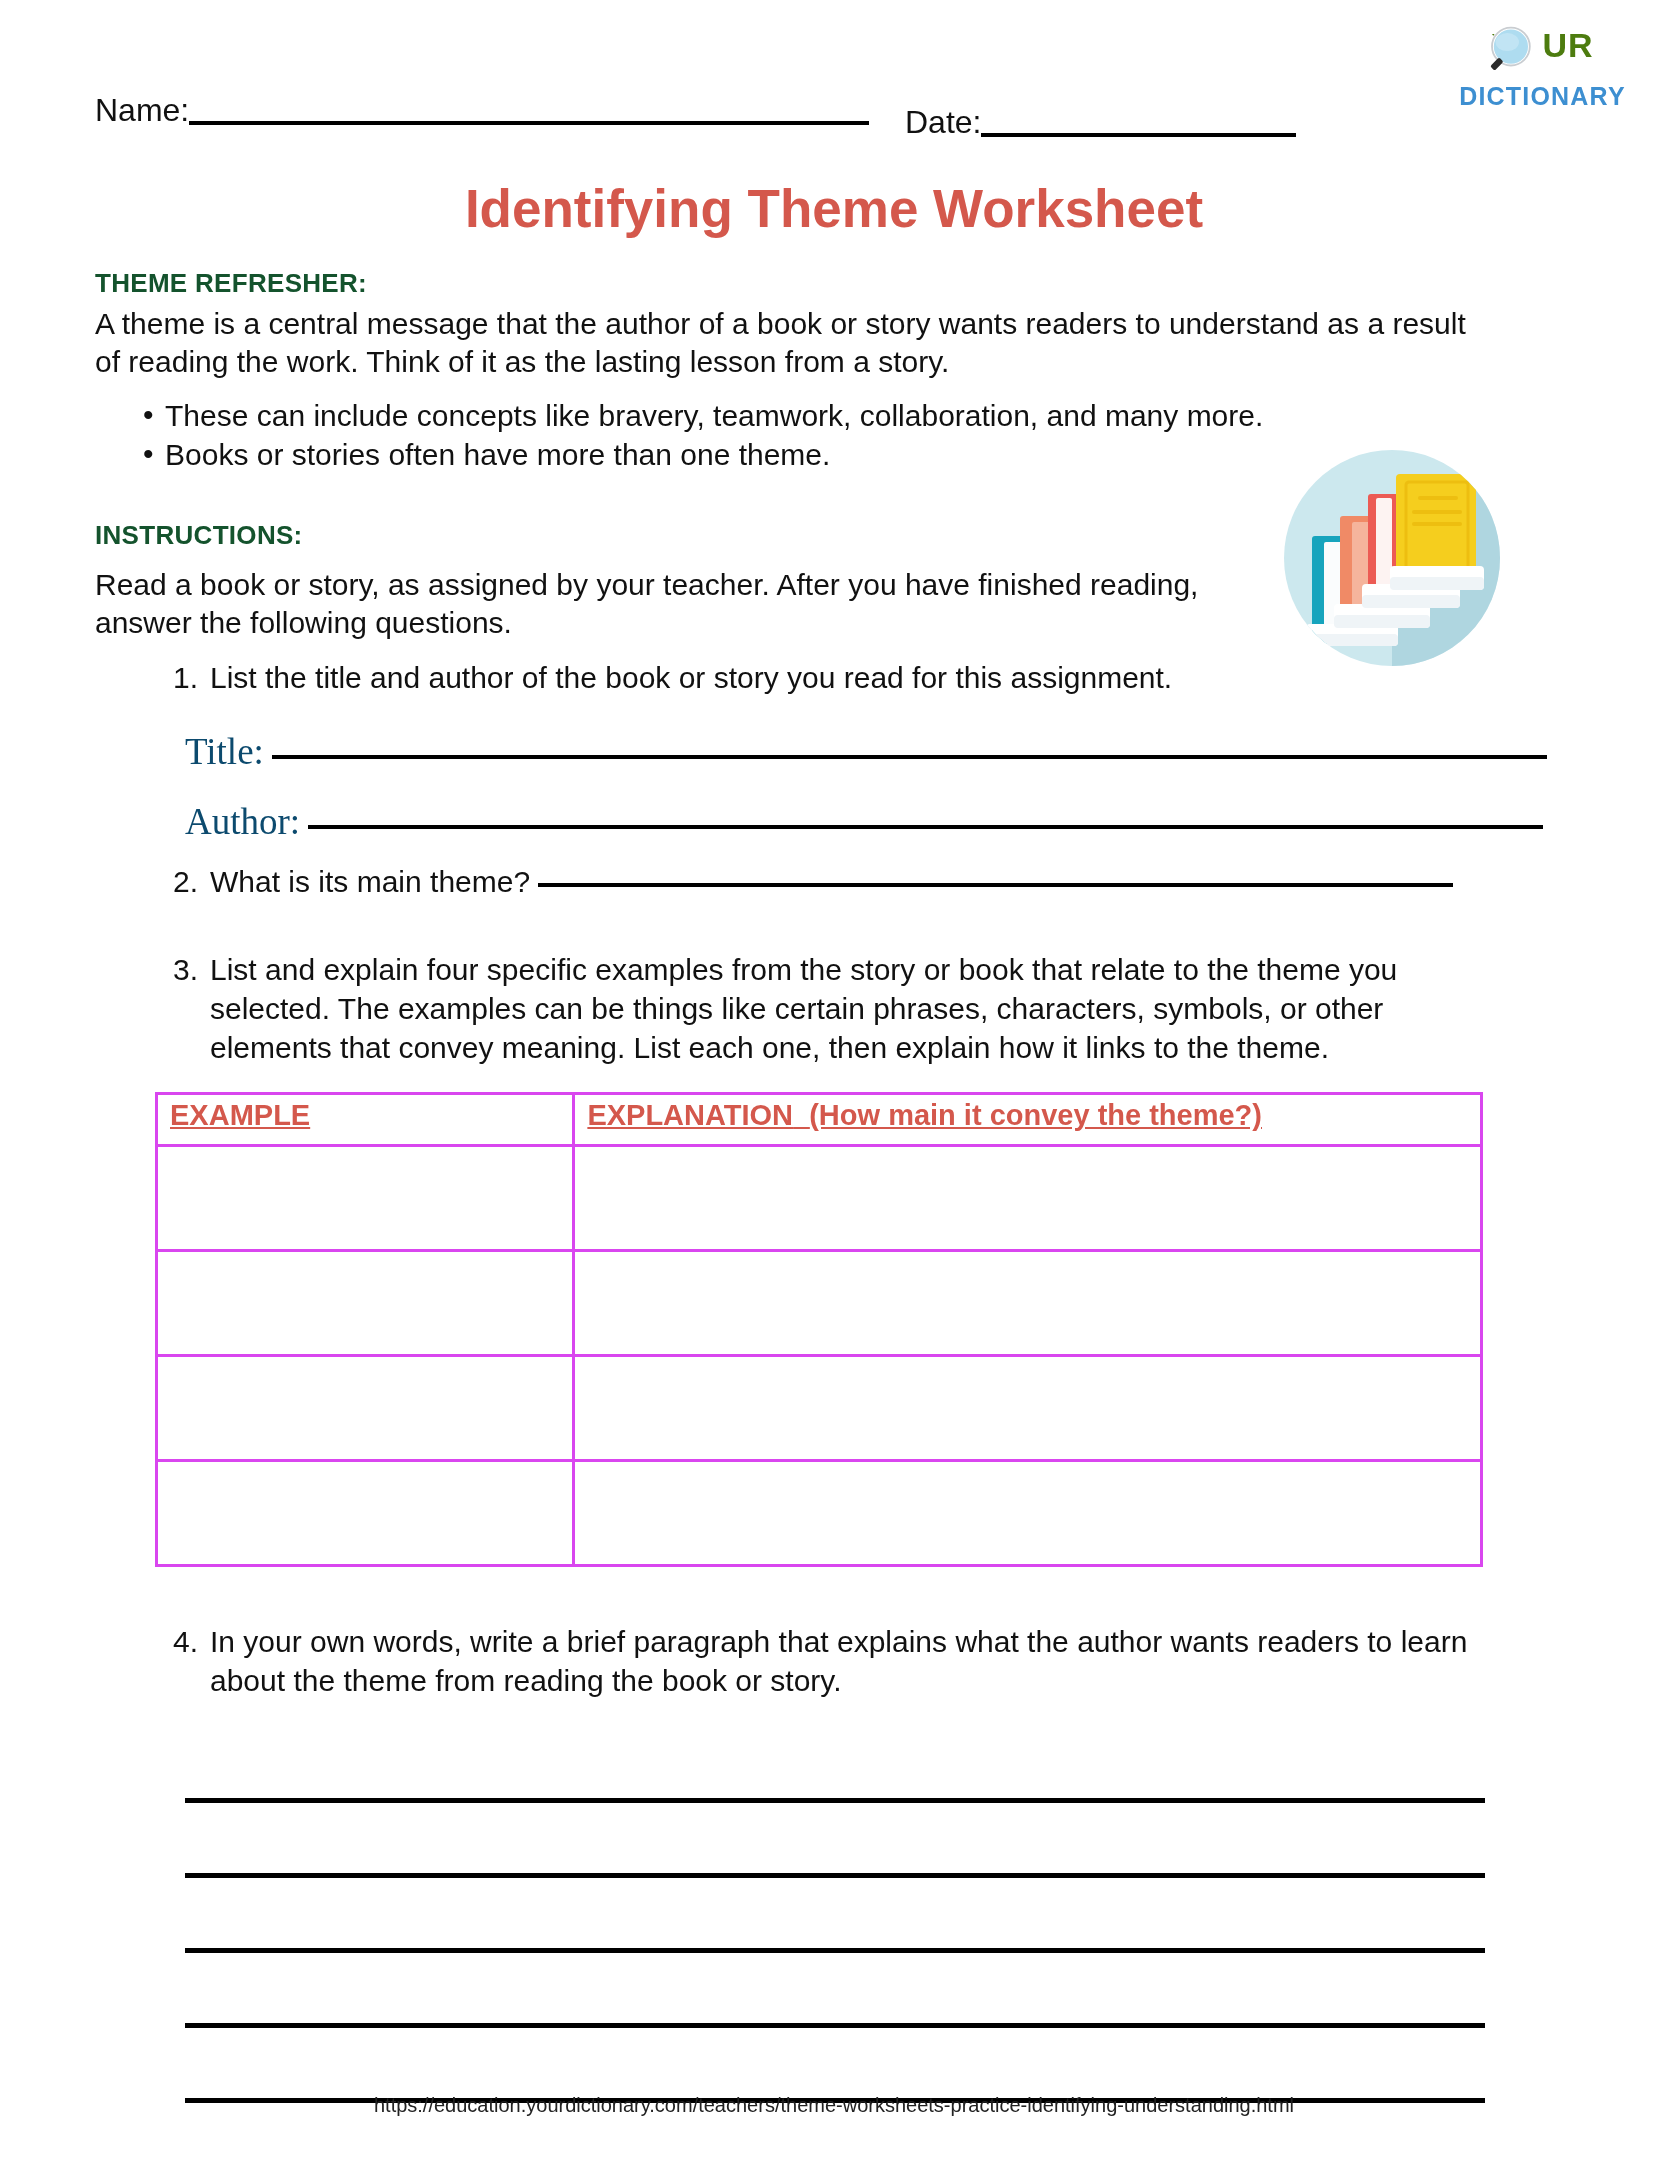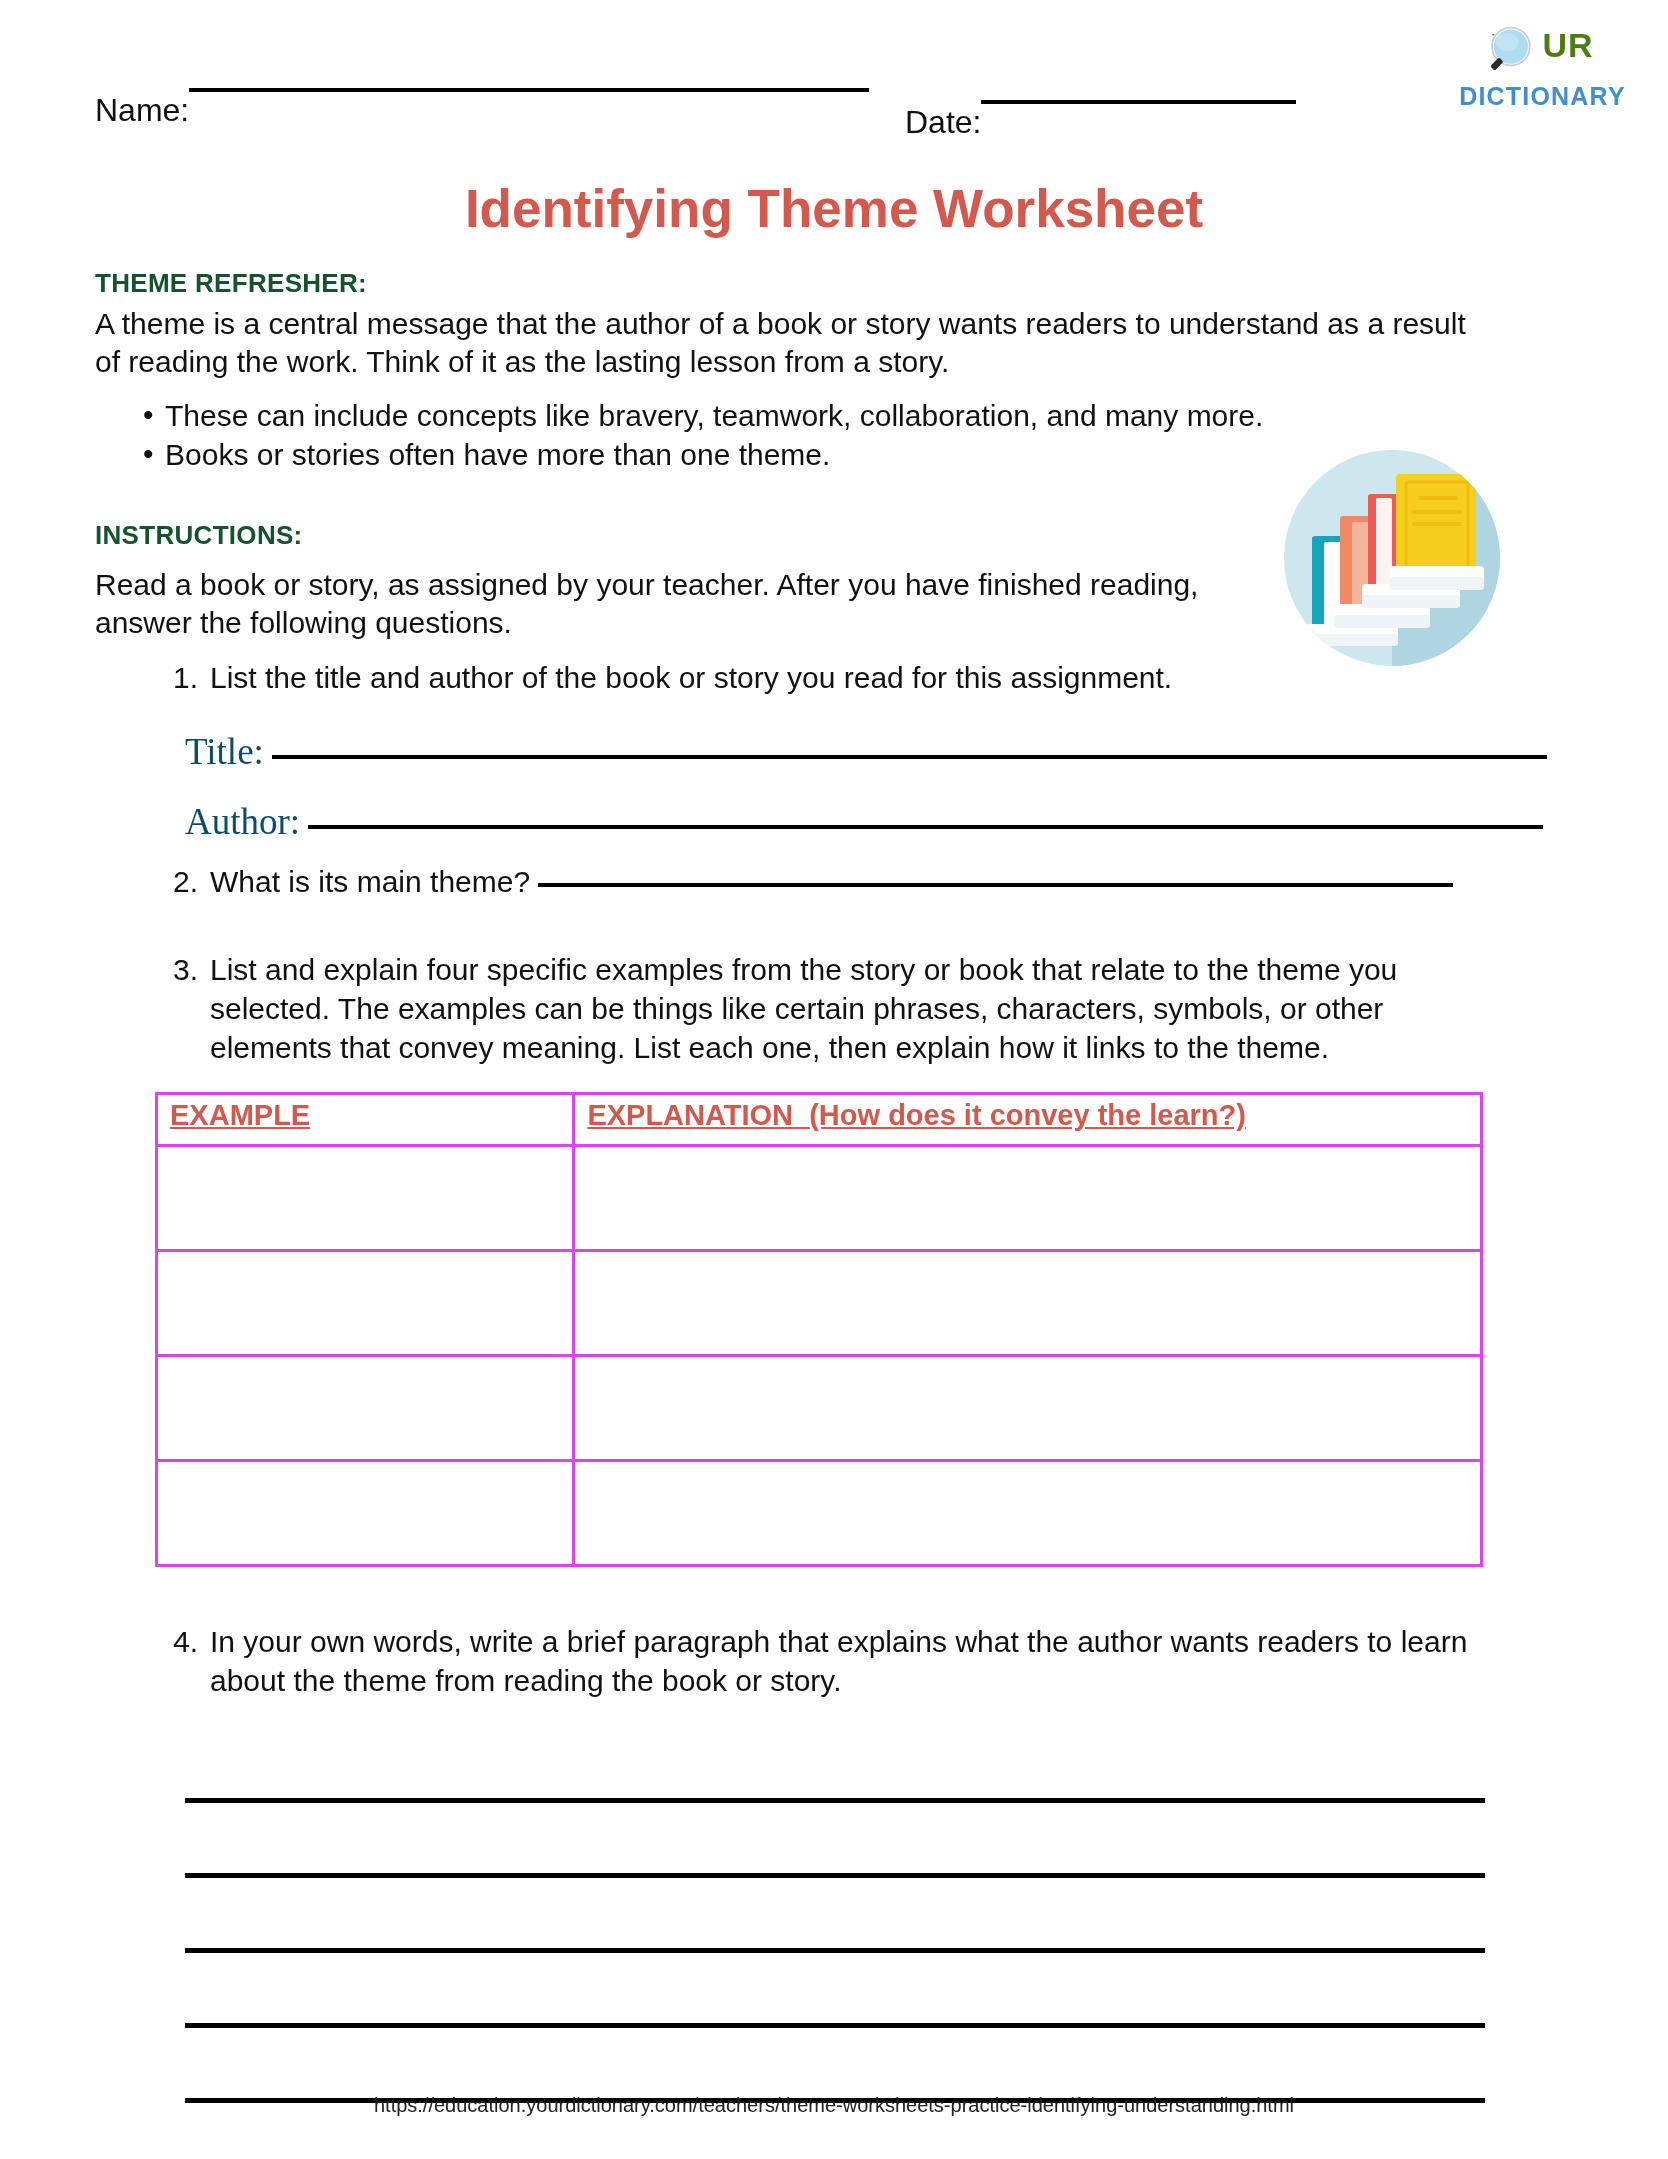--- a/index.html
+++ b/index.html
@@ -15,21 +15,21 @@
   }
 
   .page { position: relative; width: 1668px; height: 2159px; padding: 0; }
 
   
   .header-row {
     position: absolute;
     top: 78px; left: 95px; right: 95px;
     height: 60px;
   }
-  .field { display: inline-flex; align-items: flex-start; }
+  .field { display: inline-flex; align-items: flex-end; }
   .field-label { font-size: 32px; color:#111; letter-spacing: 0px; }
   .field-rule {
     display: inline-block;
     border-bottom: 4px solid #000;
     height: 1px;
     position: relative;
     top: -4px;
   }
   .name-field { position:absolute; left:0; top:14px; }
   .name-rule { width: 680px; }
@@ -329,21 +329,21 @@
 
   <div class="qnum q3">
     <span class="q-marker">3.</span>
     <span class="q-body">List and explain four specific examples from the story or book that relate to the theme you selected. The examples can be things like certain phrases, characters, symbols, or other elements that convey meaning. List each one, then explain how it links to the theme.</span>
   </div>
 
   <table class="examples-table">
     <thead>
       <tr>
         <th class="col-example">EXAMPLE</th>
-        <th class="col-explanation th-explanation"><span>EXPLANATION</span>&nbsp; <span class="th-sub">(How does it convey the learn?)</span></th>
+        <th class="col-explanation th-explanation"><span>EXPLANATION</span>&nbsp; <span class="th-sub">(How main it convey the theme?)</span></th>
       </tr>
     </thead>
     <tbody>
       <tr>
         <td></td>
         <td></td>
       </tr>
       <tr>
         <td></td>
         <td></td>

